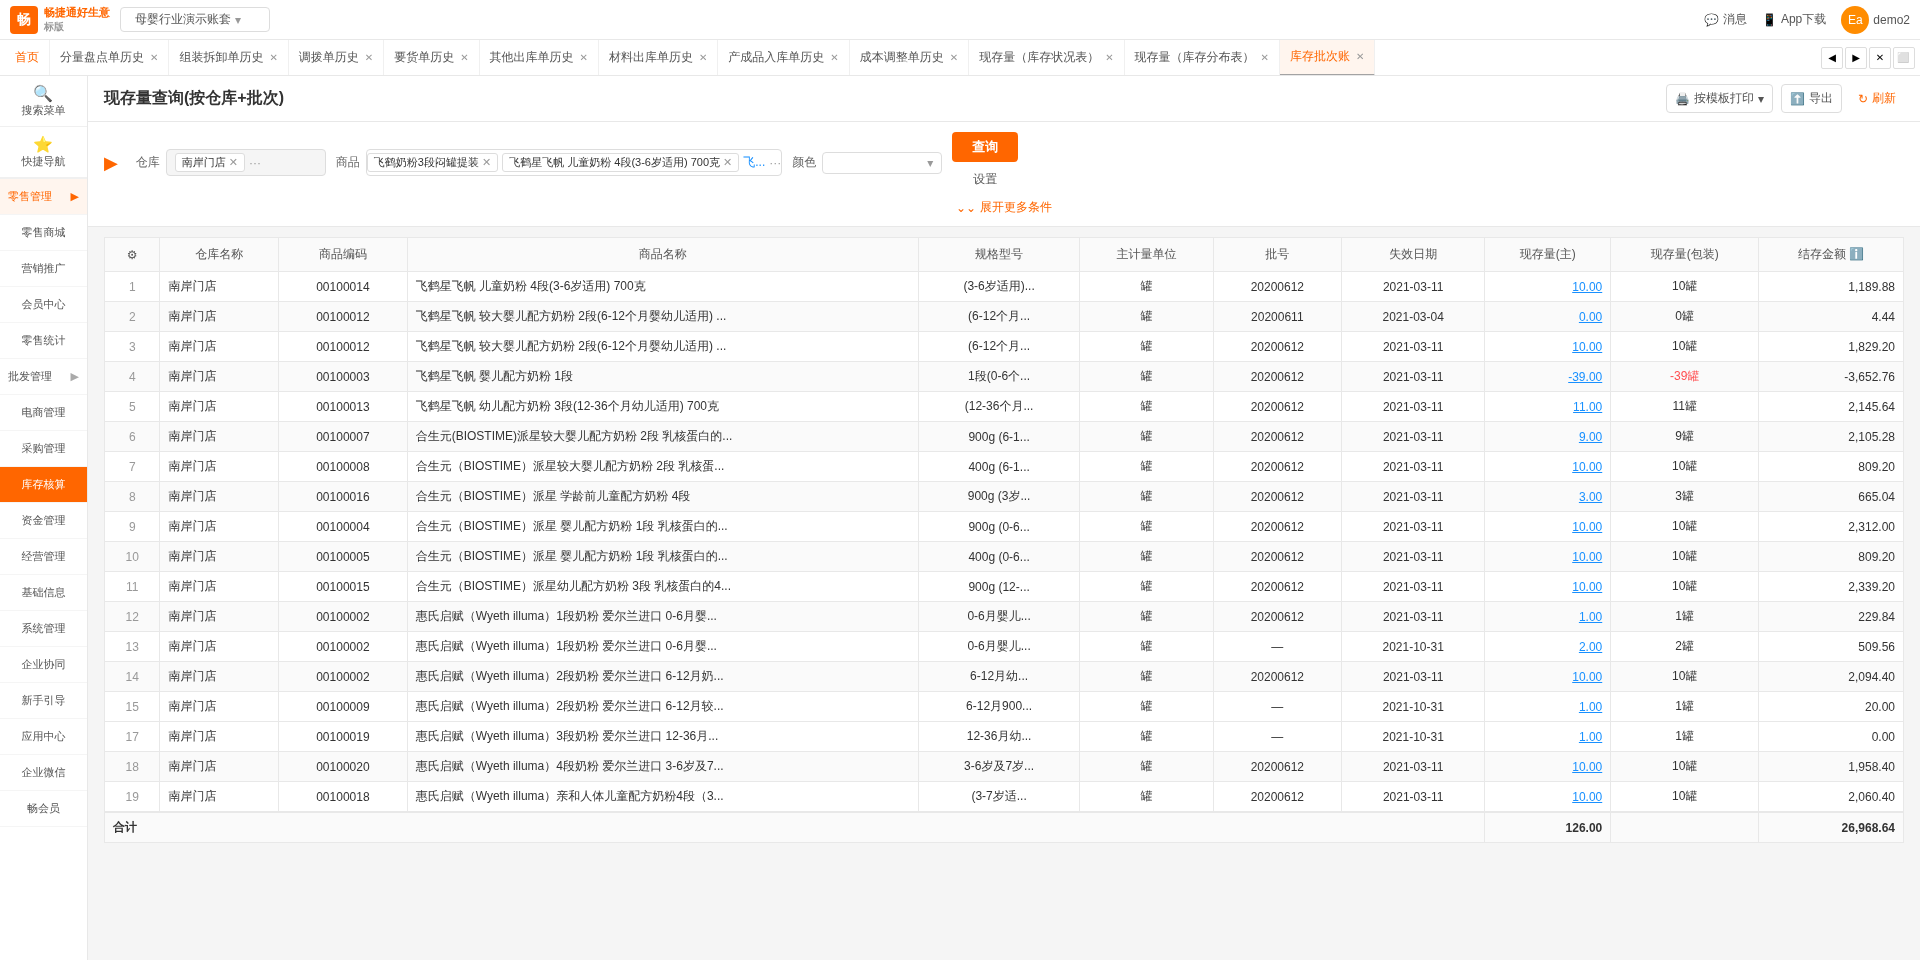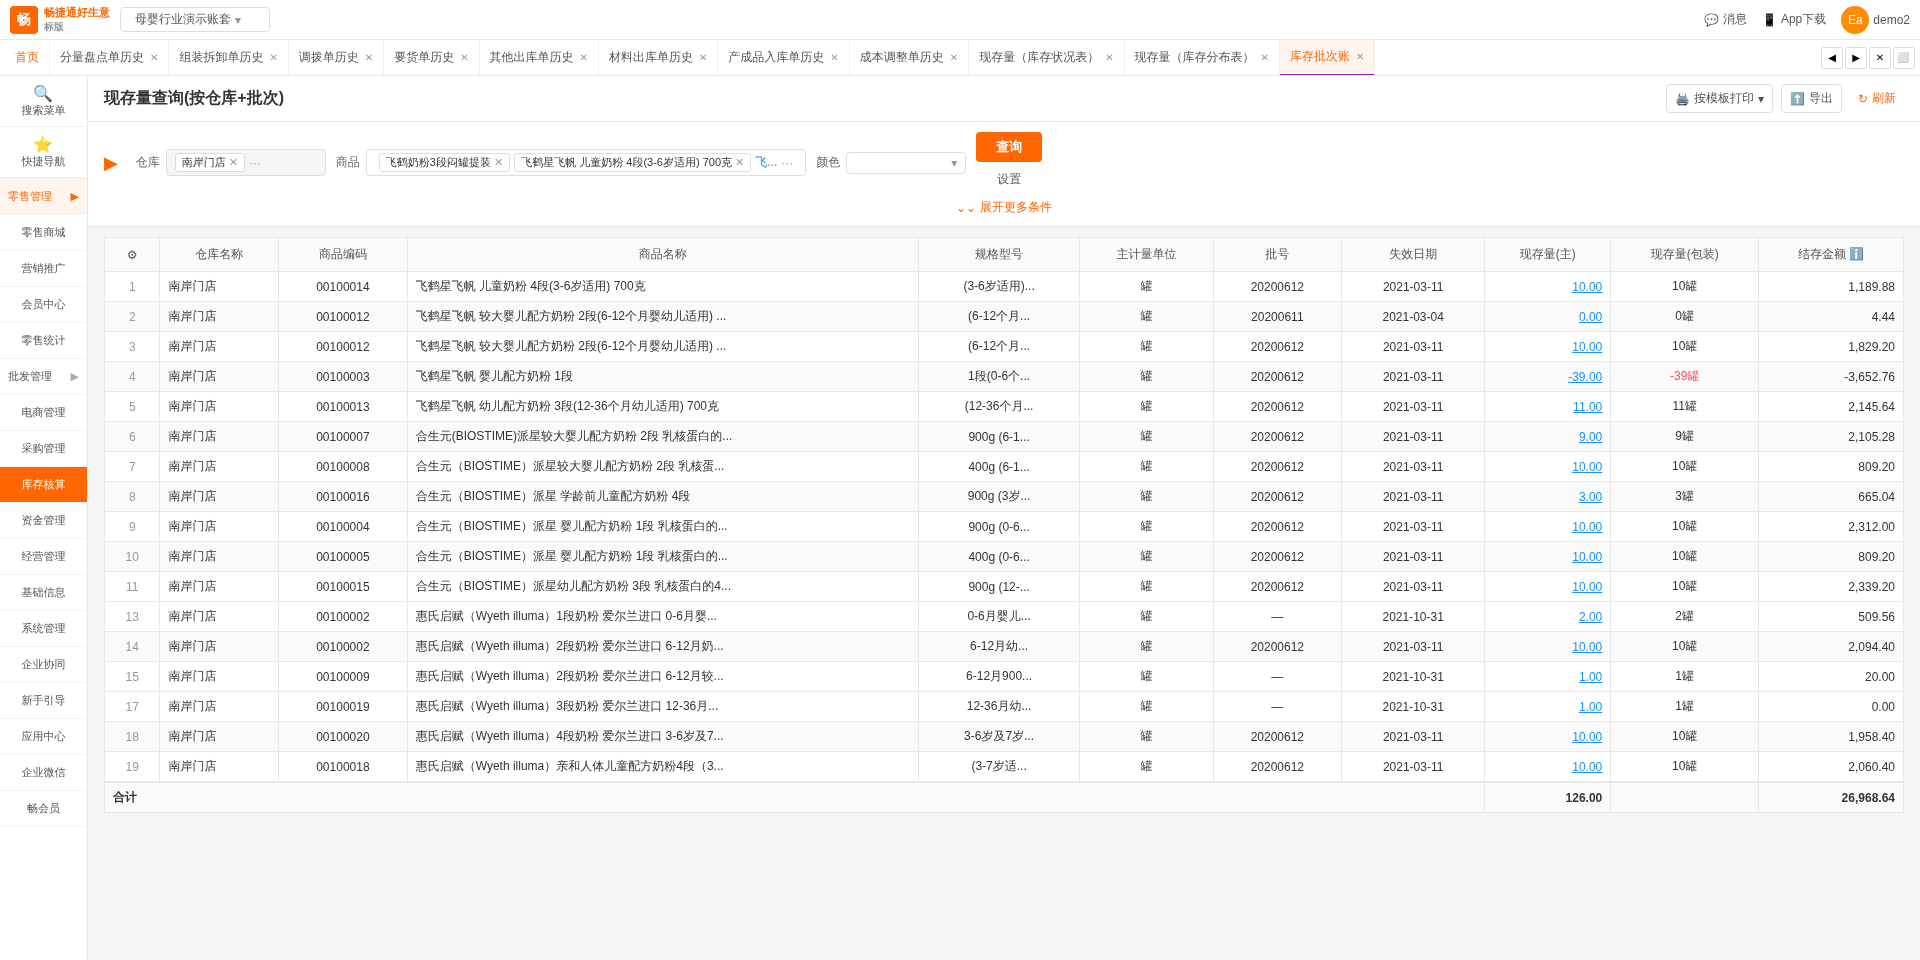--- a/index.html
+++ b/index.html
@@ -10,21 +10,21 @@
     .logo-area { display: flex; align-items: center; gap: 6px; color: #ff6600; font-weight: bold; font-size: 13px; min-width: 80px; }
     .logo-icon { width: 28px; height: 28px; background: #ff6600; border-radius: 4px; display: flex; align-items: center; justify-content: center; color: white; font-size: 14px; }
     .company-select { display: flex; align-items: center; gap: 4px; background: #fff; border: 1px solid #ddd; border-radius: 4px; padding: 3px 14px; cursor: pointer; font-size: 12px; color: #555; min-width: 150px; }
     .top-right { margin-left: auto; display: flex; align-items: center; gap: 15px; }
     .top-right-item { display: flex; align-items: center; gap: 4px; cursor: pointer; color: #555; font-size: 12px; }
     .avatar { width: 28px; height: 28px; background: #ff8c00; border-radius: 50%; display: flex; align-items: center; justify-content: center; color: white; font-size: 12px; }
 
     
     .nav-tabs { height: 36px; background: #fff; display: flex; align-items: center; padding: 0 5px; border-bottom: 1px solid #e8e8e8; overflow: hidden; gap: 0; }
     .nav-tab { height: 36px; display: flex; align-items: center; padding: 0 10px; font-size: 12px; color: #555; cursor: pointer; white-space: nowrap; border-right: 1px solid #f0f0f0; position: relative; gap: 4px; }
-    .nav-tab.active { color: #ff6600; background: #fff5ee; border-bottom: 2px solid #a21caf; }
+    .nav-tab.active { color: #ff6600; background: #fff5ee; border-bottom: 2px solid #a3a3a3; }
     .nav-tab .close-btn { color: #999; font-size: 10px; margin-left: 2px; }
     .nav-home { color: #ff6600; font-weight: normal; }
     .nav-arrows { display: flex; gap: 2px; margin-left: auto; }
     .nav-arrow-btn { width: 22px; height: 22px; border: 1px solid #ddd; background: #fff; cursor: pointer; display: flex; align-items: center; justify-content: center; font-size: 10px; border-radius: 2px; }
 
     
     .main-layout { display: flex; height: calc(100vh - 76px); }
 
     
     .sidebar { width: 88px; background: #fff; border-right: 1px solid #e8e8e8; display: flex; flex-direction: column; overflow-y: auto; }
@@ -67,21 +67,21 @@
     
     .table-container::-webkit-scrollbar { width: 6px; height: 6px; }
     .table-container::-webkit-scrollbar-track { background: #f0f0f0; }
     .table-container::-webkit-scrollbar-thumb { background: #ccc; border-radius: 3px; }
     
     .nav-tabs::-webkit-scrollbar { display: none; }
 
     .sidebar::-webkit-scrollbar { width: 3px; }
     .sidebar::-webkit-scrollbar-thumb { background: #ddd; }
 
-    .filter-product-tags { display: flex; align-items: center; gap: 4px; border: 1px solid #ddd; border-radius: 4px; padding: 3px 12px; background: #fff; flex-wrap: wrap; min-width: 400px; }
+    .filter-product-tags { display: flex; align-items: center; gap: 4px; border: 1px solid #ddd; border-radius: 4px; padding: 3px 0; background: #fff; flex-wrap: wrap; min-width: 400px; }
     .filter-color-input { border: 1px solid #ddd; border-radius: 4px; padding: 3px 8px; background: #fff; min-width: 120px; display: flex; align-items: center; gap: 4px; }
     .btn-query { background: #ff6600; color: white; padding: 6px 20px; border-radius: 4px; border: none; cursor: pointer; font-size: 13px; font-weight: bold; }
     .btn-settings-small { background: #fff; border: 1px solid #ddd; color: #555; padding: 5px 12px; border-radius: 4px; border: none; cursor: pointer; font-size: 12px; margin-top: 2px; display: block; width: 100%; text-align: center; }
     .query-settings-group { display: flex; flex-direction: column; gap: 2px; }
     
     .header-right-btns { display: flex; align-items: center; gap: 8px; }
     .template-print-btn { display: flex; align-items: center; gap: 4px; border: 1px solid #ddd; background: #fff; padding: 5px 8px; border-radius: 4px; cursor: pointer; font-size: 12px; color: #555; }
     .export-btn { display: flex; align-items: center; gap: 4px; border: 1px solid #ddd; background: #fff; padding: 5px 8px; border-radius: 4px; cursor: pointer; font-size: 12px; color: #555; }
     .refresh-btn { display: flex; align-items: center; gap: 4px; border: none; background: none; padding: 5px 8px; cursor: pointer; font-size: 12px; color: #ff6600; }
   </style>
@@ -432,20 +432,33 @@
     <td>00100015</td>
     <td class="text-col" style="max-width:280px; overflow:hidden; text-overflow:ellipsis; white-space:nowrap;" title="合生元（BIOSTIME）派星幼儿配方奶粉 3段 乳核蛋白的4...">合生元（BIOSTIME）派星幼儿配方奶粉 3段 乳核蛋白的4...</td>
     <td>900g (12-...</td>
     <td>罐</td>
     <td>20200612</td>
     <td>2021-03-11</td>
     <td class="num-col "><span class="underline ">10.00</span></td>
     <td><span class="">10罐</span></td>
     <td class="num-col ">2,339.20</td>
   </tr>
+            <tr style="background: rgb(250, 250, 250);">
+    <td style="color:#999;">12</td>
+    <td class="text-col">南岸门店</td>
+    <td>00100002</td>
+    <td class="text-col" style="max-width:280px; overflow:hidden; text-overflow:ellipsis; white-space:nowrap;" title="惠氏启赋（Wyeth illuma）1段奶粉 爱尔兰进口 0-6月婴...">惠氏启赋（Wyeth illuma）1段奶粉 爱尔兰进口 0-6月婴...</td>
+    <td>0-6月婴儿...</td>
+    <td>罐</td>
+    <td>20200612</td>
+    <td>2021-03-11</td>
+    <td class="num-col "><span class="underline ">1.00</span></td>
+    <td><span class="">1罐</span></td>
+    <td class="num-col ">229.84</td>
+  </tr>
             <tr style="background: rgb(255, 255, 255);">
     <td style="color:#999;">13</td>
     <td class="text-col">南岸门店</td>
     <td>00100002</td>
     <td class="text-col" style="max-width:280px; overflow:hidden; text-overflow:ellipsis; white-space:nowrap;" title="惠氏启赋（Wyeth illuma）1段奶粉 爱尔兰进口 0-6月婴...">惠氏启赋（Wyeth illuma）1段奶粉 爱尔兰进口 0-6月婴...</td>
     <td>0-6月婴儿...</td>
     <td>罐</td>
     <td>—</td>
     <td>2021-10-31</td>
     <td class="num-col "><span class="underline ">2.00</span></td>

